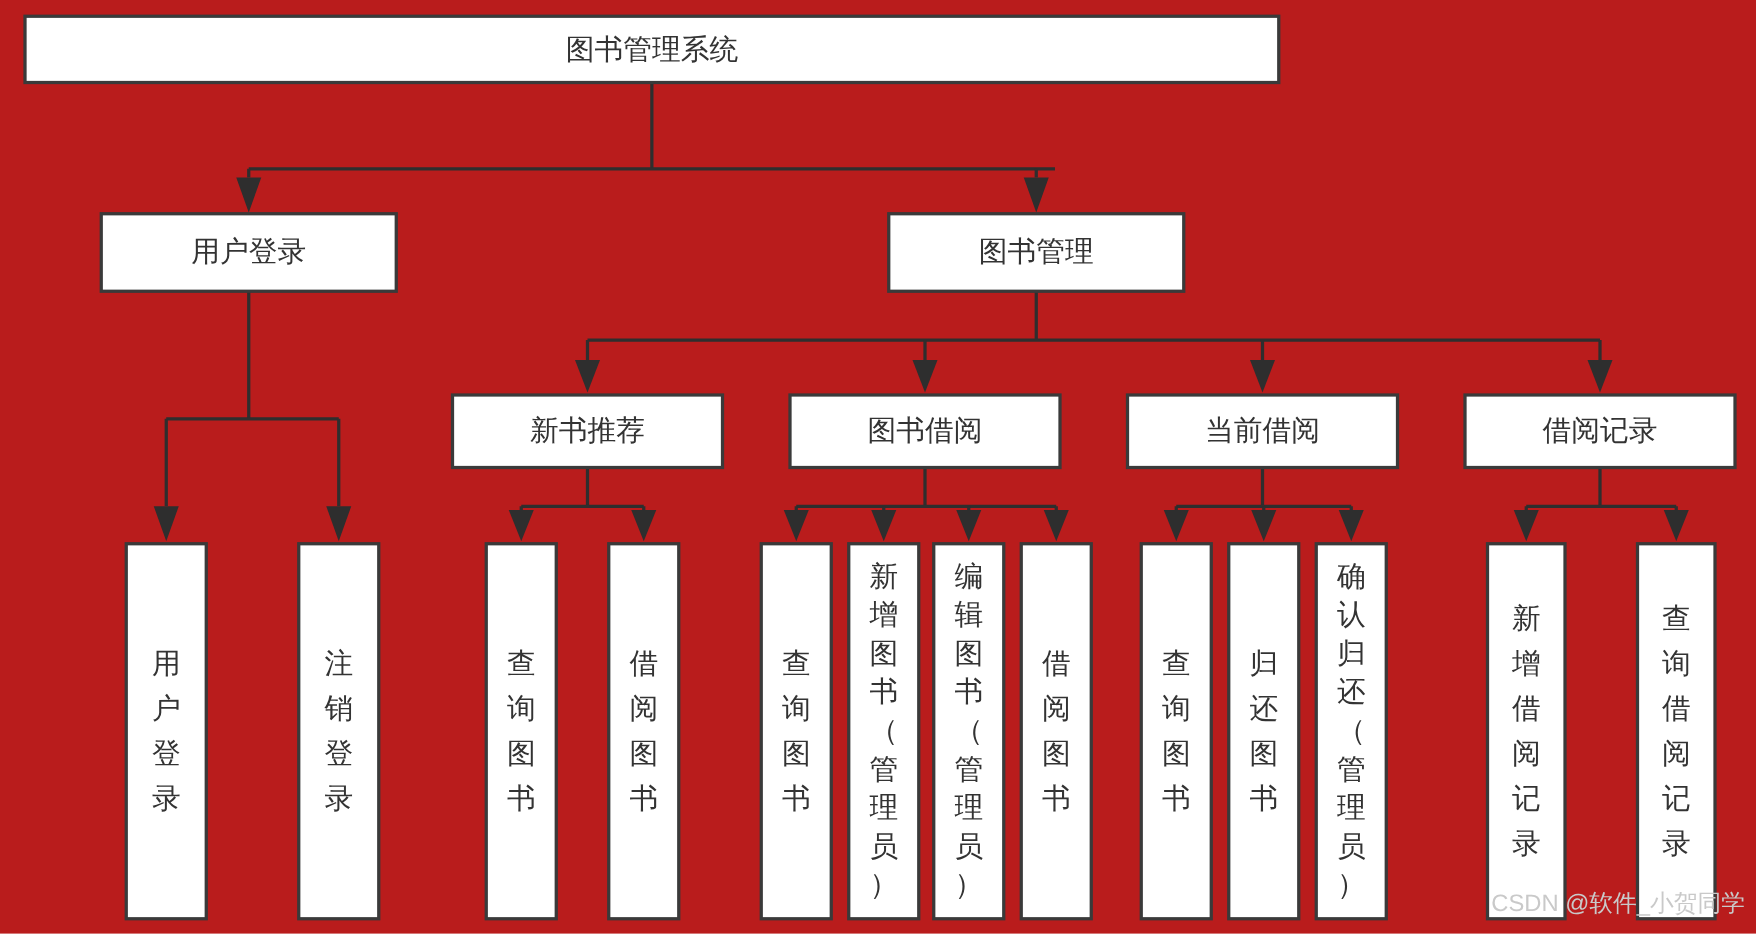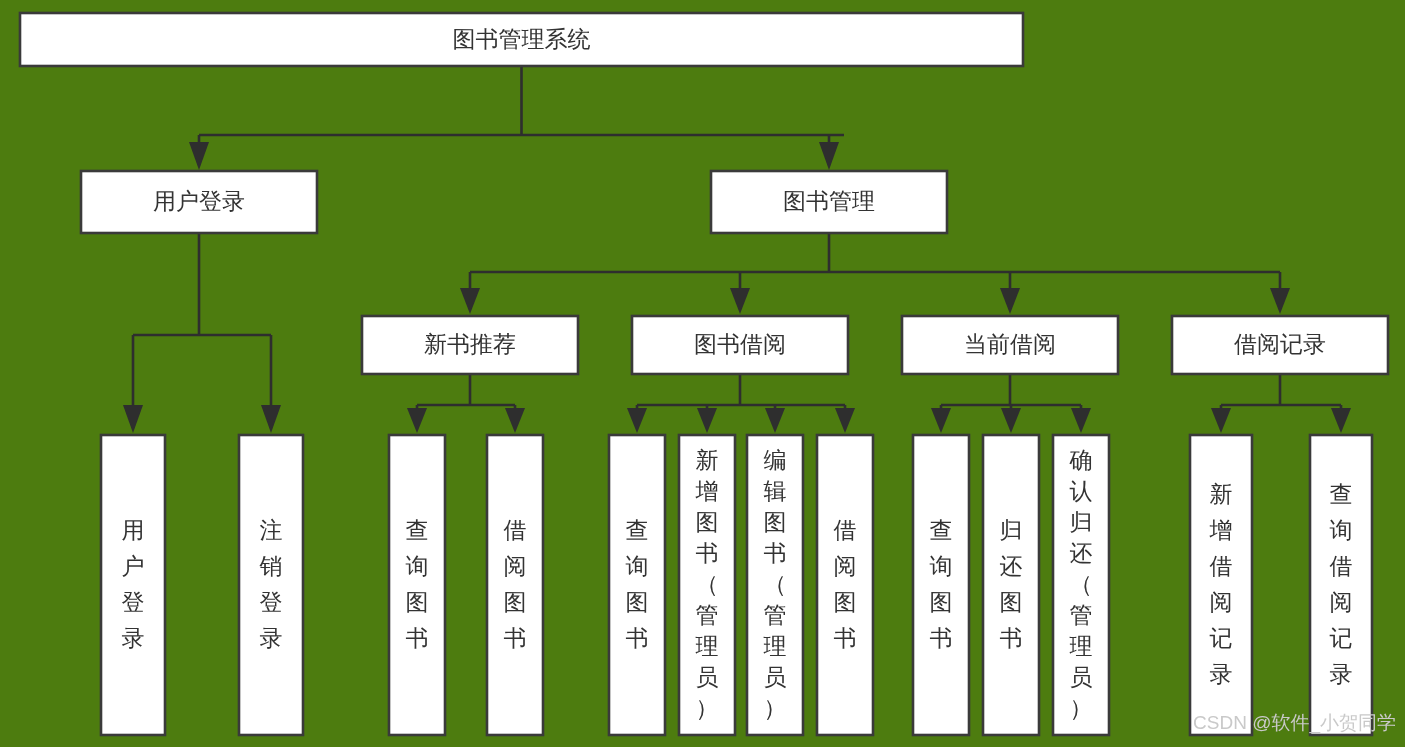--- a/index.html
+++ b/index.html
@@ -10,21 +10,21 @@
   body {
     width: 1405px;
     height: 747px;
     font-family: "Liberation Sans", "DejaVu Sans", sans-serif;
     overflow: hidden;
   }
   #diagram-root {
     position: relative;
     width: 1405px;
     height: 747px;
-    background: #4d7c0f;
+    background: #b91c1c;
   }
   svg.diagram-canvas {
     position: absolute;
     top: 0;
     left: 0;
     width: 1405px;
     height: 747px;
     display: block;
   }
   .node-box {

